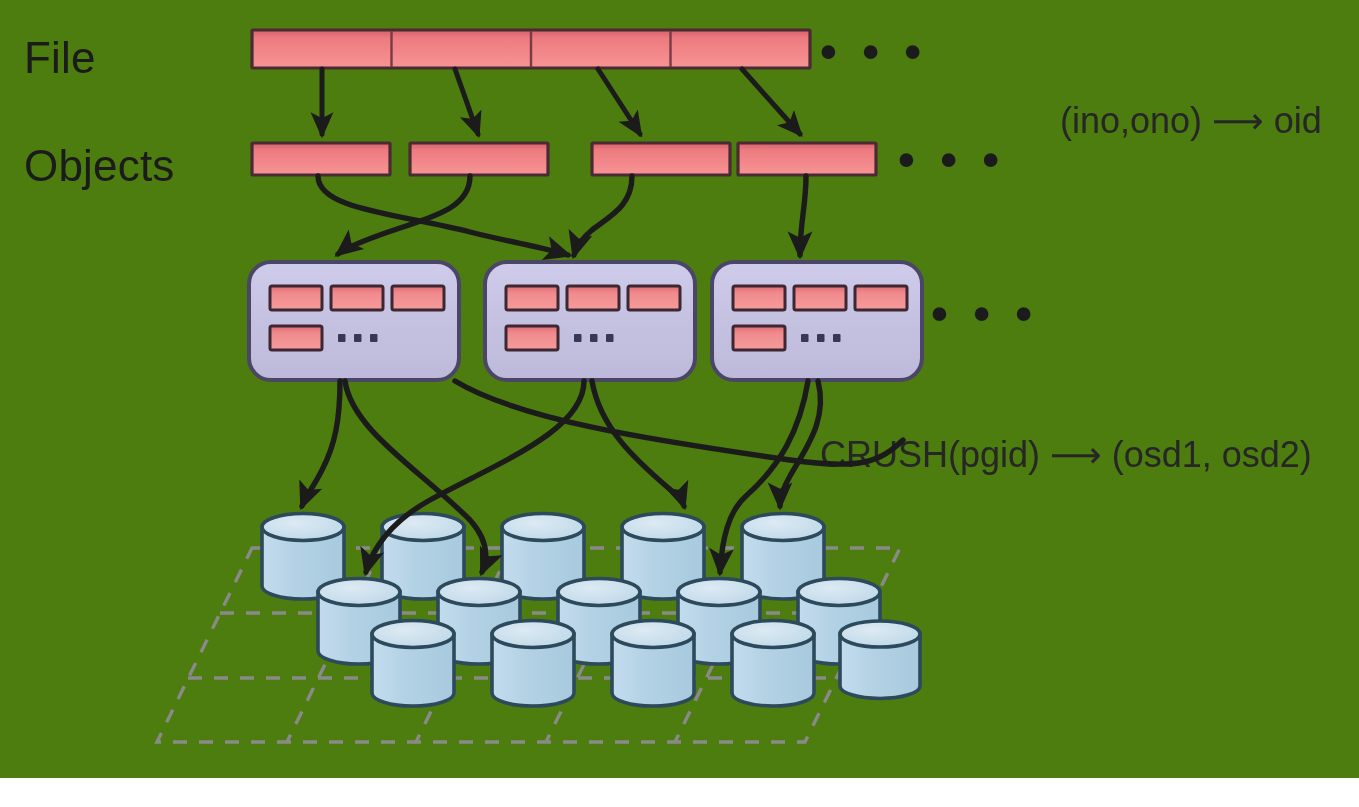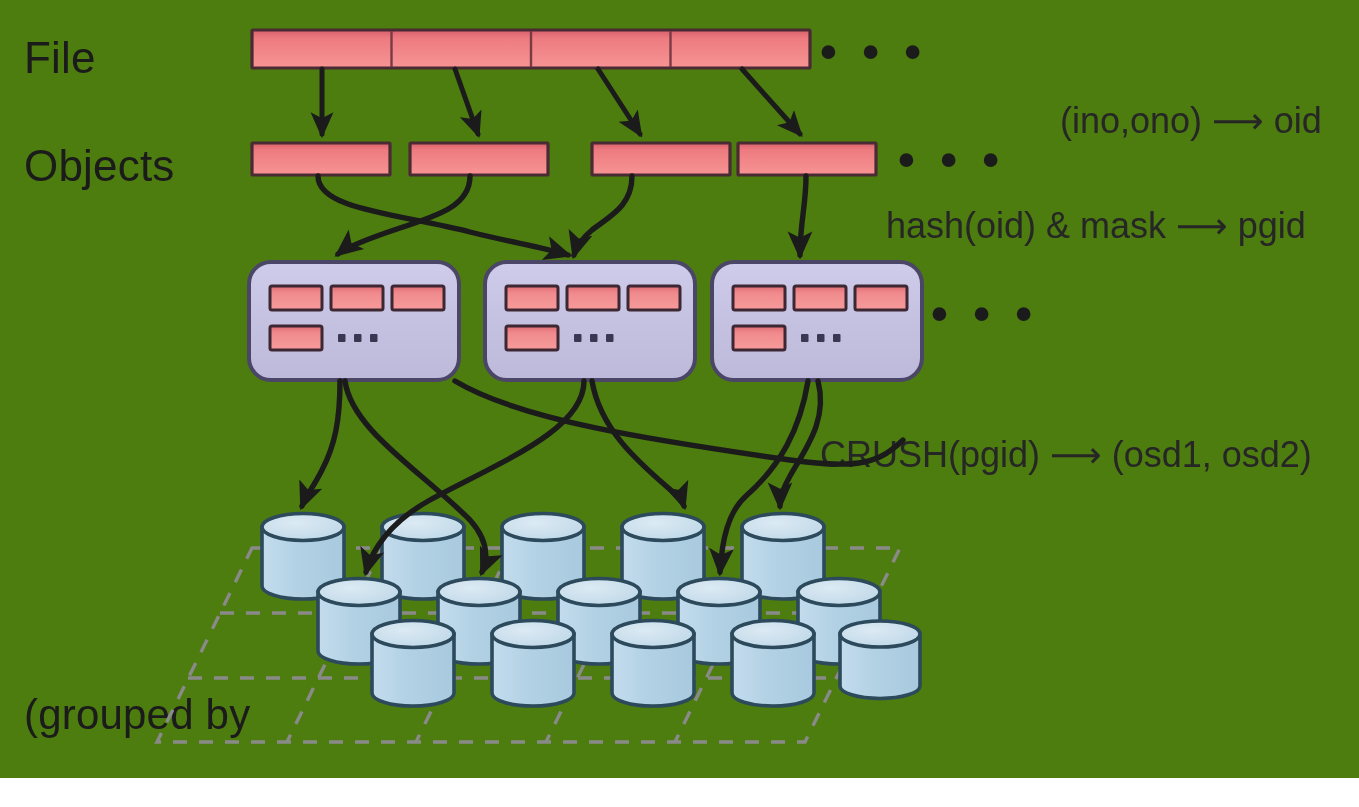--- a/index.html
+++ b/index.html
@@ -63,26 +63,24 @@
 </style>
 </head>
 <body>
 
 <div id="stage">
 
   <div class="row-label" id="label-file">File</div>
   <div class="row-label" id="label-objects">Objects</div>
 
   <div class="row-label" id="label-osds">
-    <span class="sub">(grouped by</span>
     
   </div>
 
   <div class="formula" id="formula-1">(ino,ono) ⟶ oid</div>
-  <div class="formula" id="formula-2">hash(oid) &amp; mask ⟶ pgid</div>
   <div class="formula" id="formula-3">CRUSH(pgid) ⟶ (osd1, osd2)</div>
 
   <div class="dots" id="dots-file">• • •</div>
   <div class="dots" id="dots-objects">• • •</div>
   <div class="dots" id="dots-pgs">• • •</div>
 
   <svg id="vec" viewBox="0 0 1359 807" xmlns="http://www.w3.org/2000/svg">
     <defs>
       <linearGradient id="gBlock" x1="0" y1="0" x2="0" y2="1">
         <stop offset="0%" stop-color="#d9606b"></stop>

